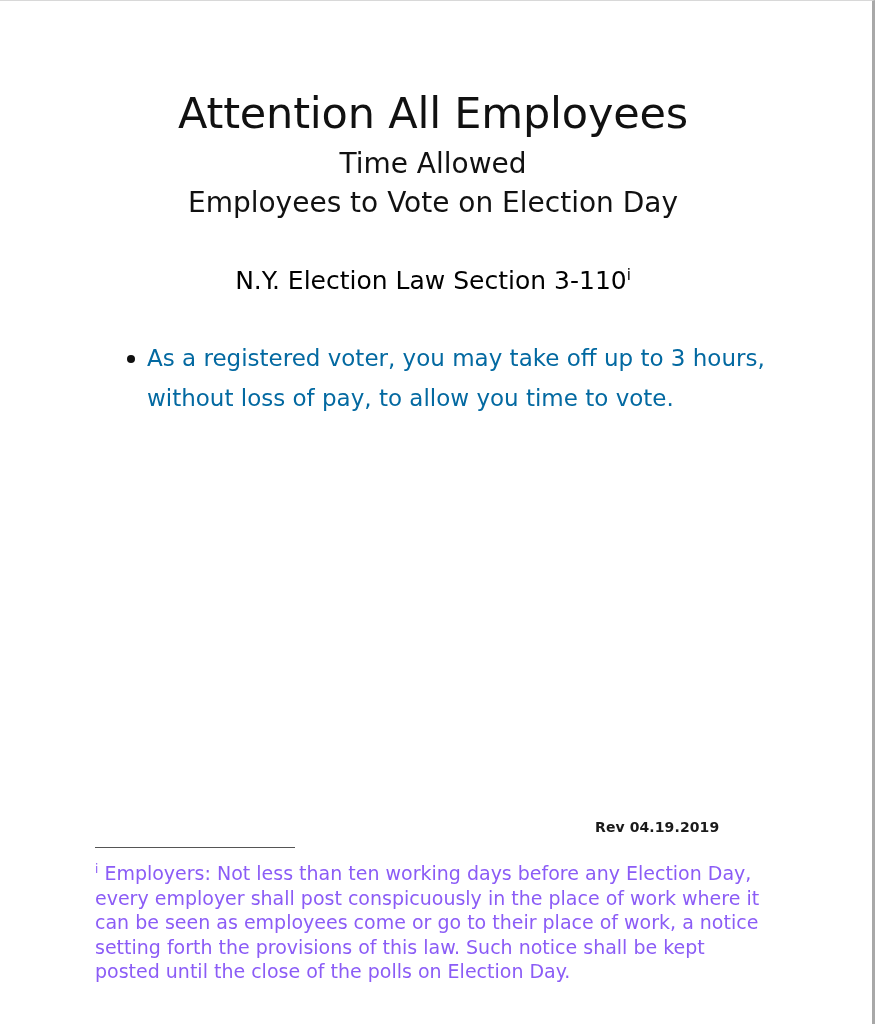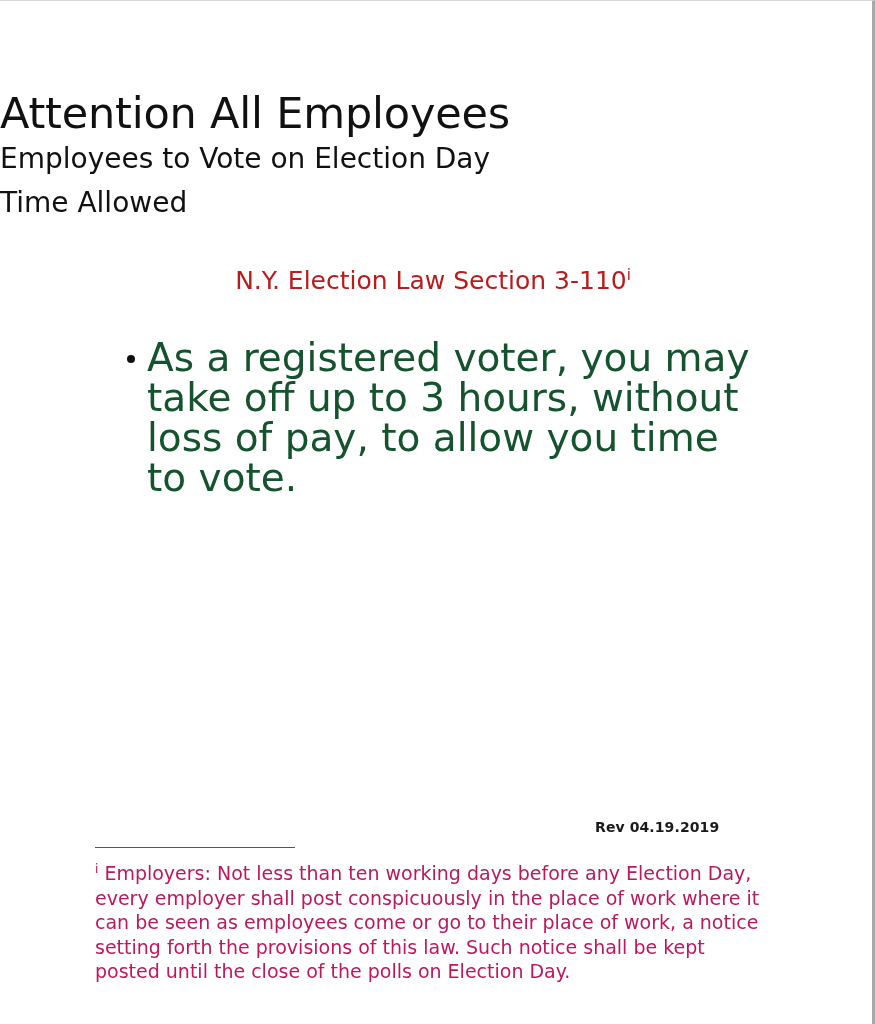--- a/index.html
+++ b/index.html
@@ -24,21 +24,21 @@
   .content {
     position: absolute;
     left: 0;
     top: 0;
     width: 866px;
     height: 1023px;
   }
 
   
   .title-block {
-    text-align: left;
+    text-align: center;
     padding-top: 86px;
   }
   .main-title {
     font-size: 43px;
     font-weight: 400;
     line-height: 52px;
     letter-spacing: -0.2px;
     margin: 0;
     color: #111111;
   }
@@ -51,44 +51,44 @@
   }
   .subtitle.first {
     margin-top: 5px;
   }
   .citation {
     text-align: center;
     font-size: 25px;
     font-weight: 400;
     line-height: 30px;
     margin-top: 44px;
-    color: #b91c1c;
+    color: #000000;
   }
   .citation .fn-marker {
     font-size: 15px;
     vertical-align: super;
     line-height: 0;
   }
 
   
   .bullet-list {
     margin: 0;
     padding: 0;
     list-style: none;
     margin-top: 42px;
   }
   .bullet-item {
     position: relative;
     margin-left: 127px;
     margin-right: 96px;
     padding-left: 20px;
-    font-size: 39px;
+    font-size: 23px;
     line-height: 40px;
     font-weight: 400;
-    color: #14532d;
+    color: #0369a1;
     margin-bottom: 37px;
   }
   .bullet-item .dot {
     position: absolute;
     left: 0;
     top: 17px;
     width: 8px;
     height: 8px;
     border-radius: 50%;
     background: #101010;
@@ -114,40 +114,40 @@
   }
   .footnote-rule {
     width: 200px;
     height: 1px;
     background: #555555;
     margin: 0 0 13px 0;
   }
   .footnote-text {
     font-size: 19px;
     line-height: 24.5px;
-    color: #be185d;
+    color: #8b5cf6;
     margin: 0;
     text-align: left;
   }
   .footnote-text .fn-marker {
     font-size: 12px;
     vertical-align: super;
     line-height: 0;
   }
 </style>
 </head>
 <body>
 
 <div class="page">
   <div class="content">
 
     <div class="title-block">
       <h1 class="main-title">Attention All Employees</h1>
+      <p class="subtitle first">Time Allowed</p>
       <p class="subtitle">Employees to Vote on Election Day</p>
-      <p class="subtitle first">Time Allowed</p>
     </div>
 
     <div class="citation">
       <span>N.Y. Election Law Section 3-110</span><span class="fn-marker">i</span>
     </div>
 
     <ul class="bullet-list">
       <li class="bullet-item">
         <span class="dot"></span>
         <span>As a registered voter, you may take off up to 3 hours, without loss of pay, to allow you time to vote.</span>

